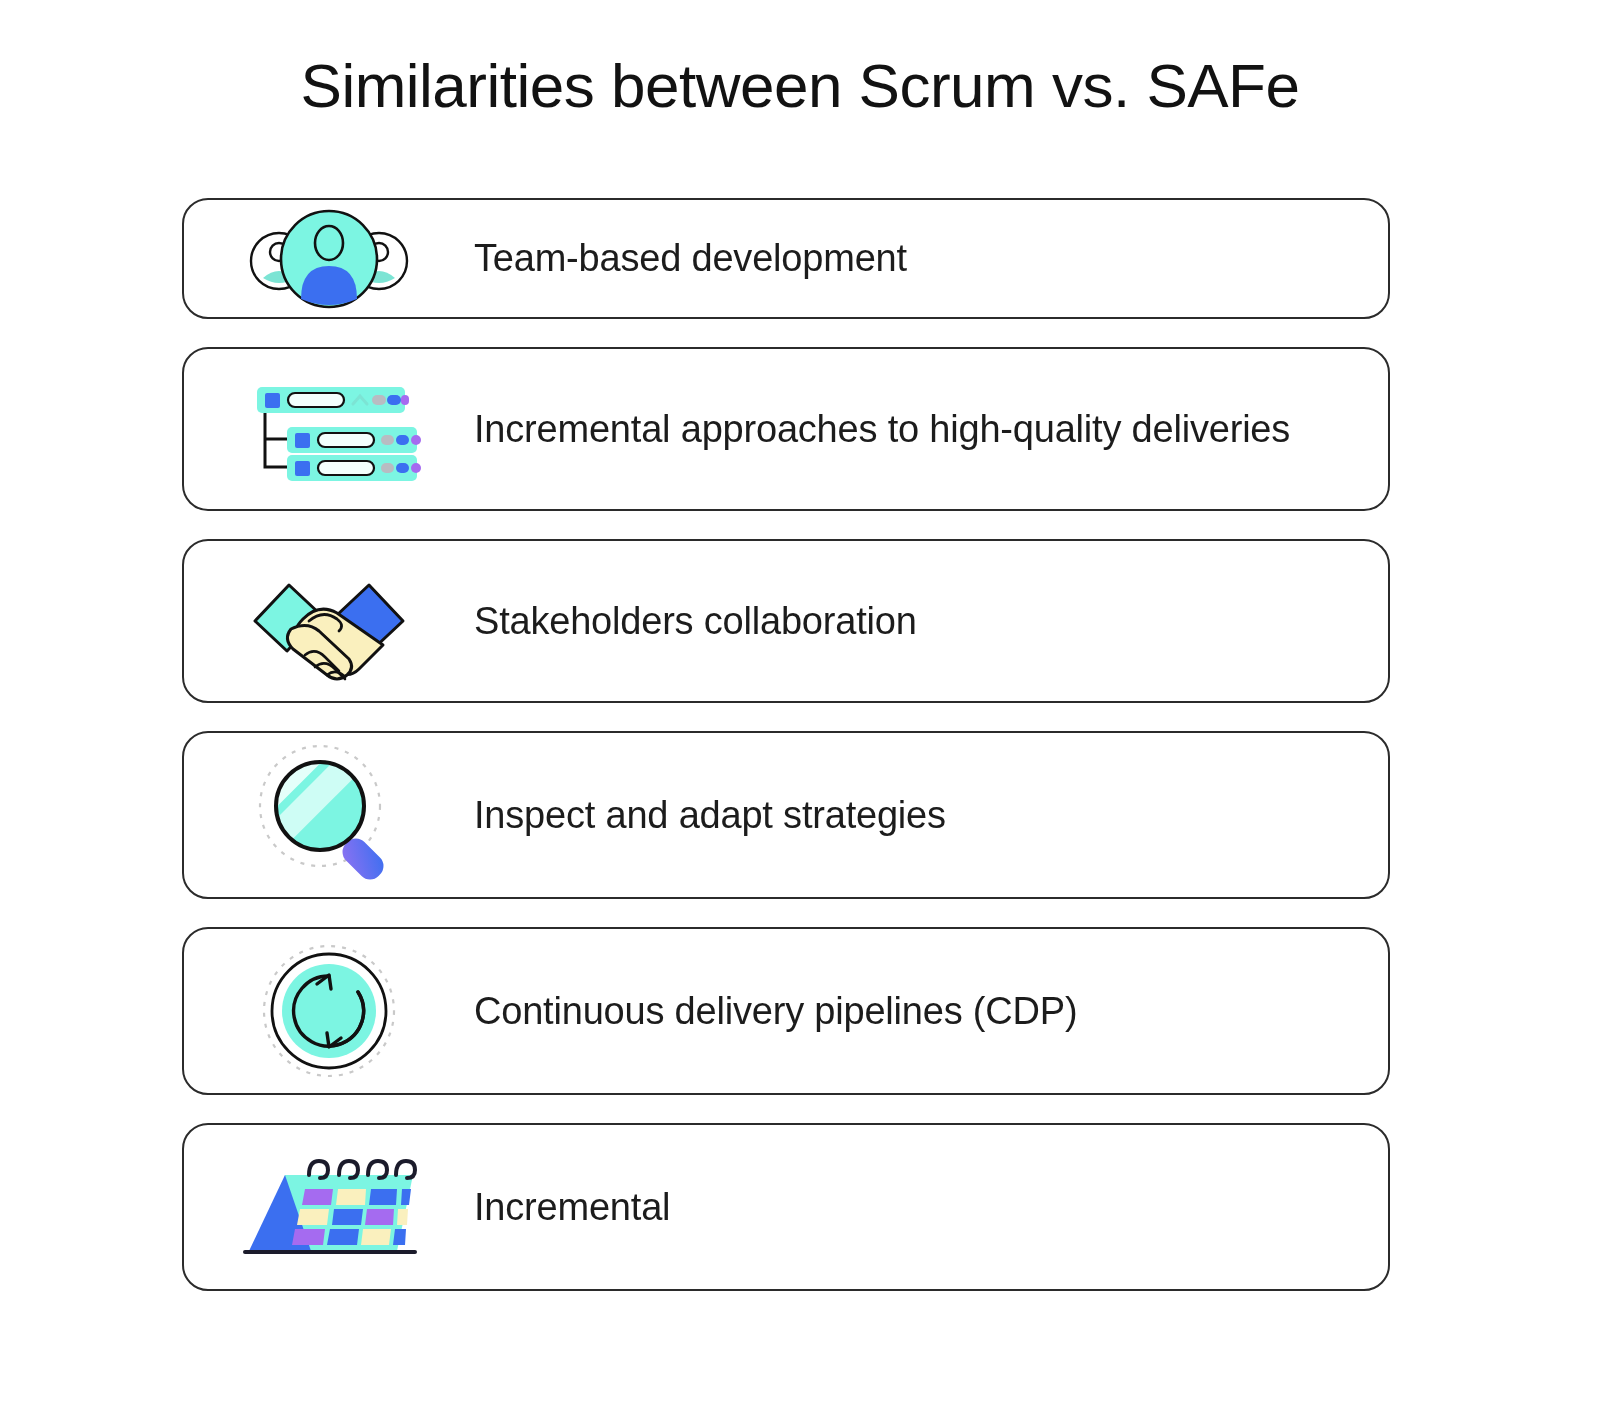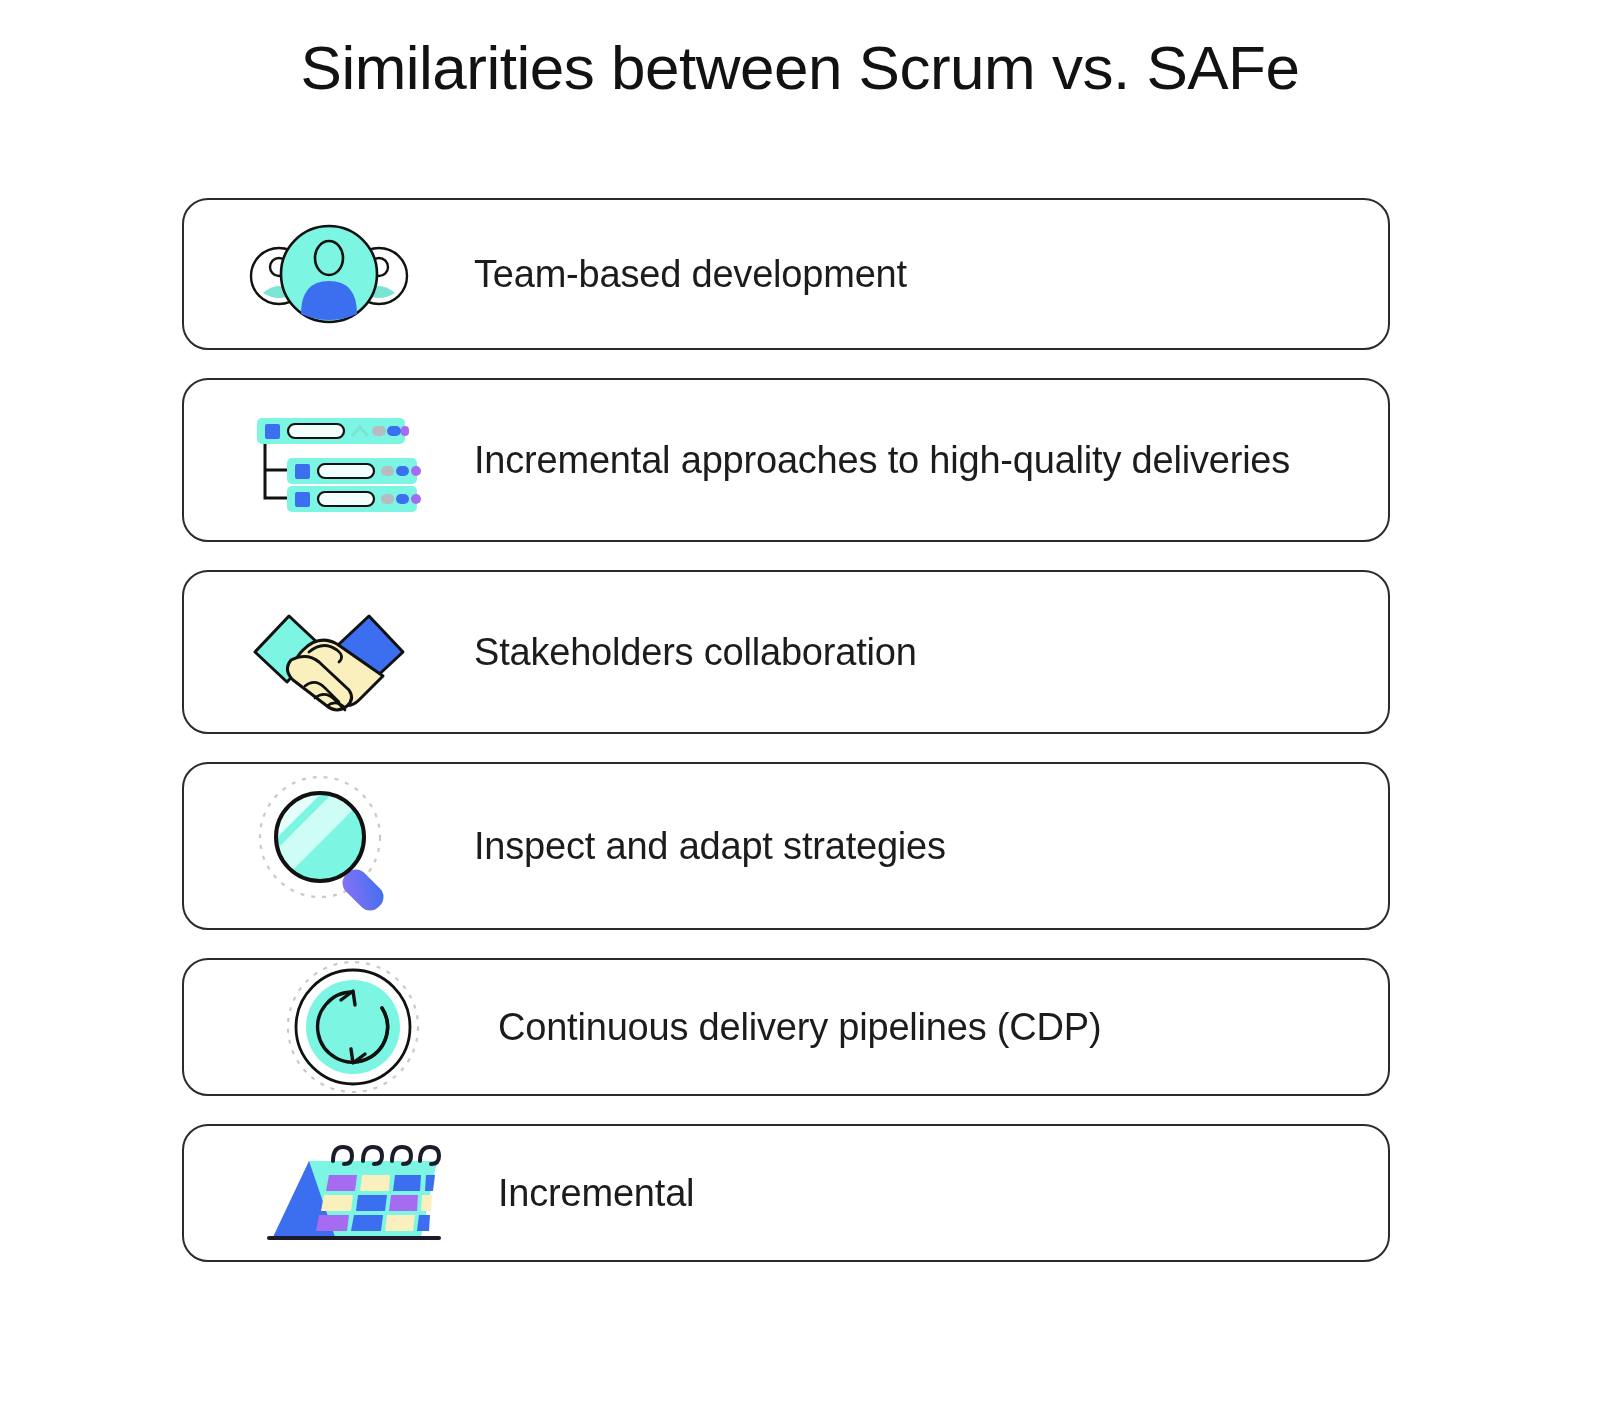--- a/index.html
+++ b/index.html
@@ -16,21 +16,21 @@
     position: relative;
     width: 1600px;
     height: 1416px;
     background: #ffffff;
   }
 
   
   .page-title {
     position: absolute;
     left: 0;
-    top: 32px;
+    top: 50px;
     width: 1600px;
     text-align: center;
     font-size: 62px;
     font-weight: 400;
     letter-spacing: -0.5px;
     color: #121212;
     line-height: 1.15;
     font-family: "Liberation Sans", sans-serif;
   }
 
@@ -64,24 +64,24 @@
   .card-label {
     flex: 1 1 auto;
     padding-right: 52px;
     font-size: 38px;
     font-weight: 400;
     color: #1c1c1c;
     line-height: 1.22;
     letter-spacing: -0.2px;
   }
 
-  .h-165 { height: 152px; }
+  .h-165 { height: 121px; }
   .h-164 { height: 164px; margin-top: 16px; }
   .h-168 { height: 168px; margin-top: 20px; }
-  .h-172 { height: 138px; padding-left: 24px; }
+  .h-172 { height: 168px; }
 
   svg { display: block; overflow: visible; }
 </style>
 </head>
 <body>
 
 <div id="page">
 
   <h1 class="page-title">Similarities between Scrum vs. SAFe</h1>
 

